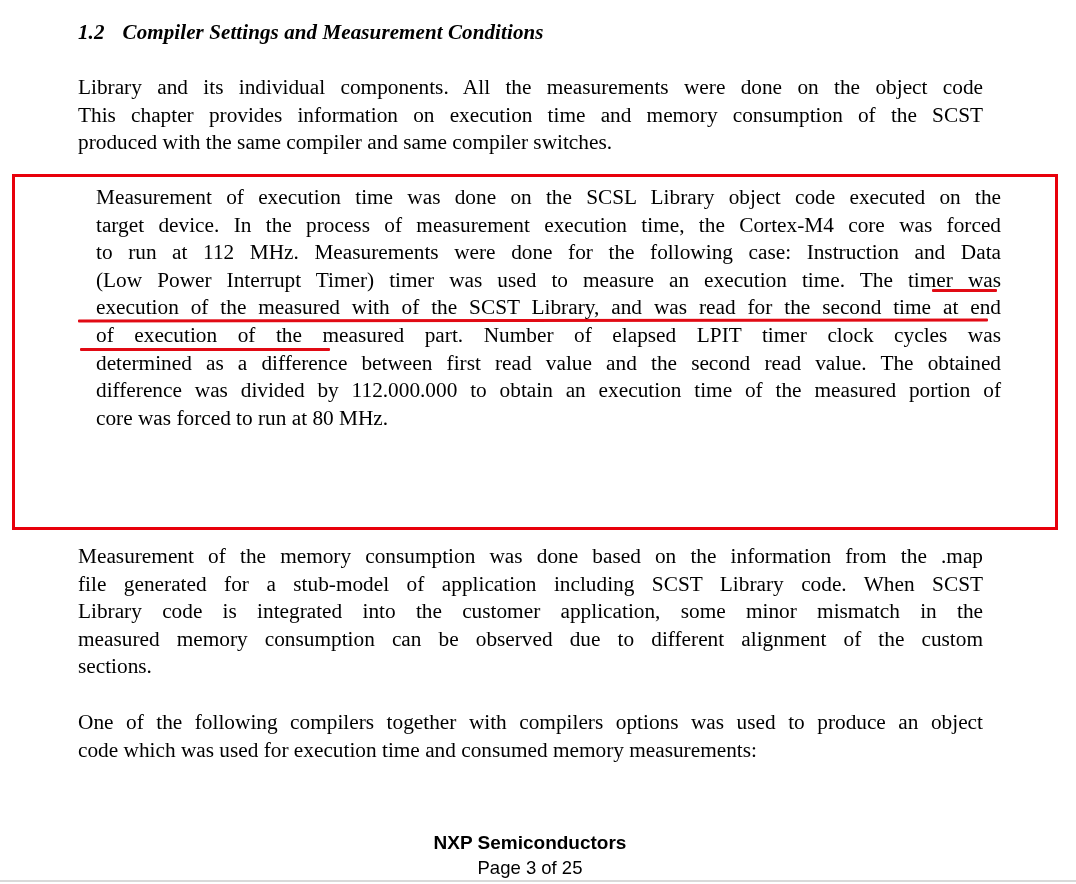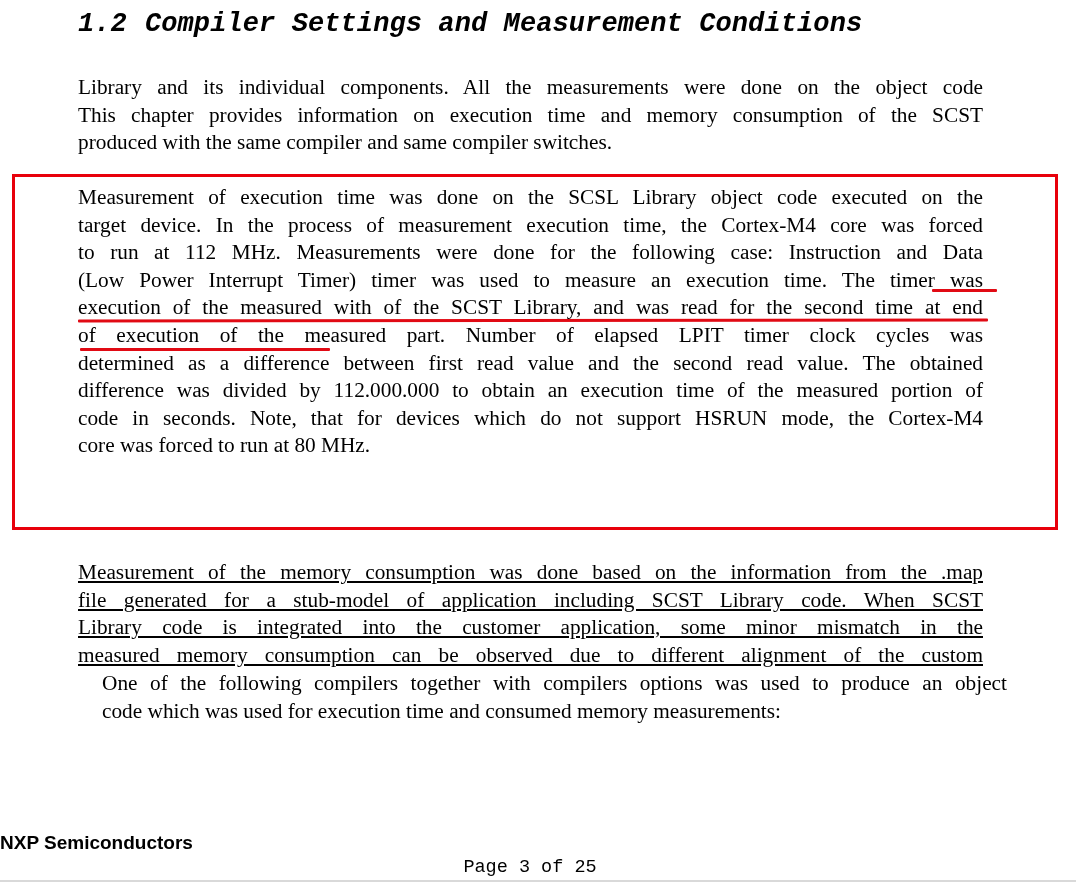--- a/index.html
+++ b/index.html
@@ -10,25 +10,25 @@
     body {
       width: 1076px;
       height: 884px;
       position: relative;
       overflow: hidden;
       color: #000000;
     }
     .heading {
       position: absolute;
       left: 78px;
-      top: 6px;
-      font-family: Liberation Mono, monospace;
+      top: 14px;
+      font-family: Liberation Serif, serif;
       font-weight: bold;
       font-style: italic;
-      font-size: 27px;
+      font-size: 21px;
       line-height: 36px;
       white-space: nowrap;
       letter-spacing: 0.1px;
     }
     .heading .num {
       margin-right: 18px;
     }
     .para {
       position: absolute;
       left: 78px;
@@ -60,32 +60,33 @@
       position: absolute;
       height: 3px;
       background: #e10a14;
       border-radius: 1px;
     }
     .footer-company {
       position: absolute;
       left: 0;
       width: 1060px;
       top: 831px;
+      text-align: center;
       font-family: "Liberation Sans", sans-serif;
       font-weight: bold;
       font-size: 19px;
       line-height: 24px;
     }
     .footer-page {
       position: absolute;
       left: 0;
       width: 1060px;
       top: 856px;
       text-align: center;
-      font-family: Liberation Mono, monospace;
+      font-family: Liberation Sans, sans-serif;
       font-size: 18.5px;
       line-height: 24px;
     }
     .bottom-rule {
       position: absolute;
       left: 0;
       top: 880px;
       width: 1076px;
       height: 2px;
       background: #d9d9d9;
@@ -99,44 +100,44 @@
 </div>
 
 <div class="para" style="top: 74px;">
   <span class="line">Library and its individual components. All the measurements were done on the object code</span>
   <span class="line">This chapter provides information on execution time and memory consumption of the SCST</span>
   <span class="line last">produced with the same compiler and same compiler switches.</span>
 </div>
 
 <div class="highlight-box"></div>
 
-<div class="para" style="top: 184px;">
+<div class="para" style="top: 184px; margin-left: 18px;">
   <span class="line">Measurement of execution time was done on the SCSL Library object code executed on the</span>
   <span class="line">target device. In the process of measurement execution time, the Cortex-M4 core was forced</span>
   <span class="line">to run at 112 MHz. Measurements were done for the following case: Instruction and Data</span>
   <span class="line">(Low Power Interrupt Timer) timer was used to measure an execution time. The timer was</span>
   <span class="line">execution of the measured with of the SCST Library, and was read for the second time at end</span>
   <span class="line">of execution of the measured part. Number of elapsed LPIT timer clock cycles was</span>
   <span class="line">determined as a difference between first read value and the second read value. The obtained</span>
   <span class="line">difference was divided by 112.000.000 to obtain an execution time of the measured portion of</span>
-  <span class="line">code in seconds. Note, that for devices which do not support HSRUN mode, the Cortex-M4</span>
   <span class="line last">core was forced to run at 80 MHz.</span>
 </div>
 
 <div class="underline" style="left: 932px; top: 289px; width: 65px;"></div>
 <div class="underline" style="left: 78px; top: 319px; width: 910px; transform: rotate(-0.05deg);"></div>
 <div class="underline" style="left: 80px; top: 348px; width: 250px;"></div>
 
-<div class="para" style="top: 559px; text-decoration: underline;">
+<div class="para" style="top: 543px;">
   <span class="line">Measurement of the memory consumption was done based on the information from the .map</span>
   <span class="line">file generated for a stub-model of application including SCST Library code. When SCST</span>
   <span class="line">Library code is integrated into the customer application, some minor mismatch in the</span>
   <span class="line">measured memory consumption can be observed due to different alignment of the custom</span>
+  <span class="line last">sections.</span>
 </div>
 
-<div class="para" style="top: 670px; margin-left: 24px;">
+<div class="para" style="top: 709px;">
   <span class="line">One of the following compilers together with compilers options was used to produce an object</span>
   <span class="line last">code which was used for execution time and consumed memory measurements:</span>
 </div>
 
 <div class="footer-company">NXP Semiconductors</div>
 <div class="footer-page">Page 3 of 25</div>
 <div class="bottom-rule"></div>
 
 </body></html>

